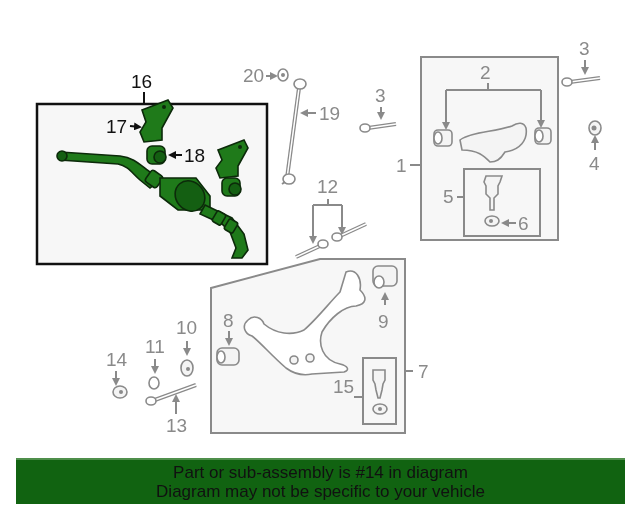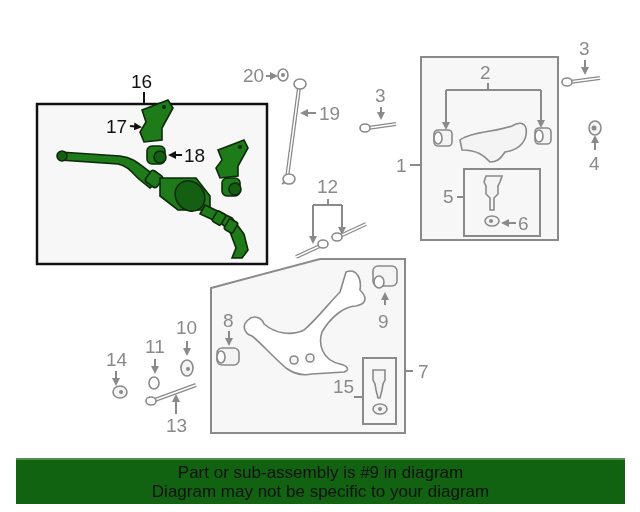--- a/index.html
+++ b/index.html
@@ -203,15 +203,15 @@
   </g>
   <g>
     <text class="callout" x="106" y="366">14</text>
     <line class="gline" x1="116" y1="371" x2="116" y2="384" marker-end="url(#ag)"></line>
     <ellipse class="gpart" cx="120" cy="392" rx="7" ry="6"></ellipse>
     <circle cx="121" cy="392" r="2" fill="#8a8a8a"></circle>
   </g>
 </svg>
 
 <div id="banner">
-  <div class="line">Part or sub-assembly is #9 in diagram</div>
-  <div class="line">Diagram may not be specific to your diagram</div>
+  <div class="line">Part or sub-assembly is #14 in diagram</div>
+  <div class="line">Diagram may not be specific to your vehicle</div>
 </div>
 
 </body></html>

